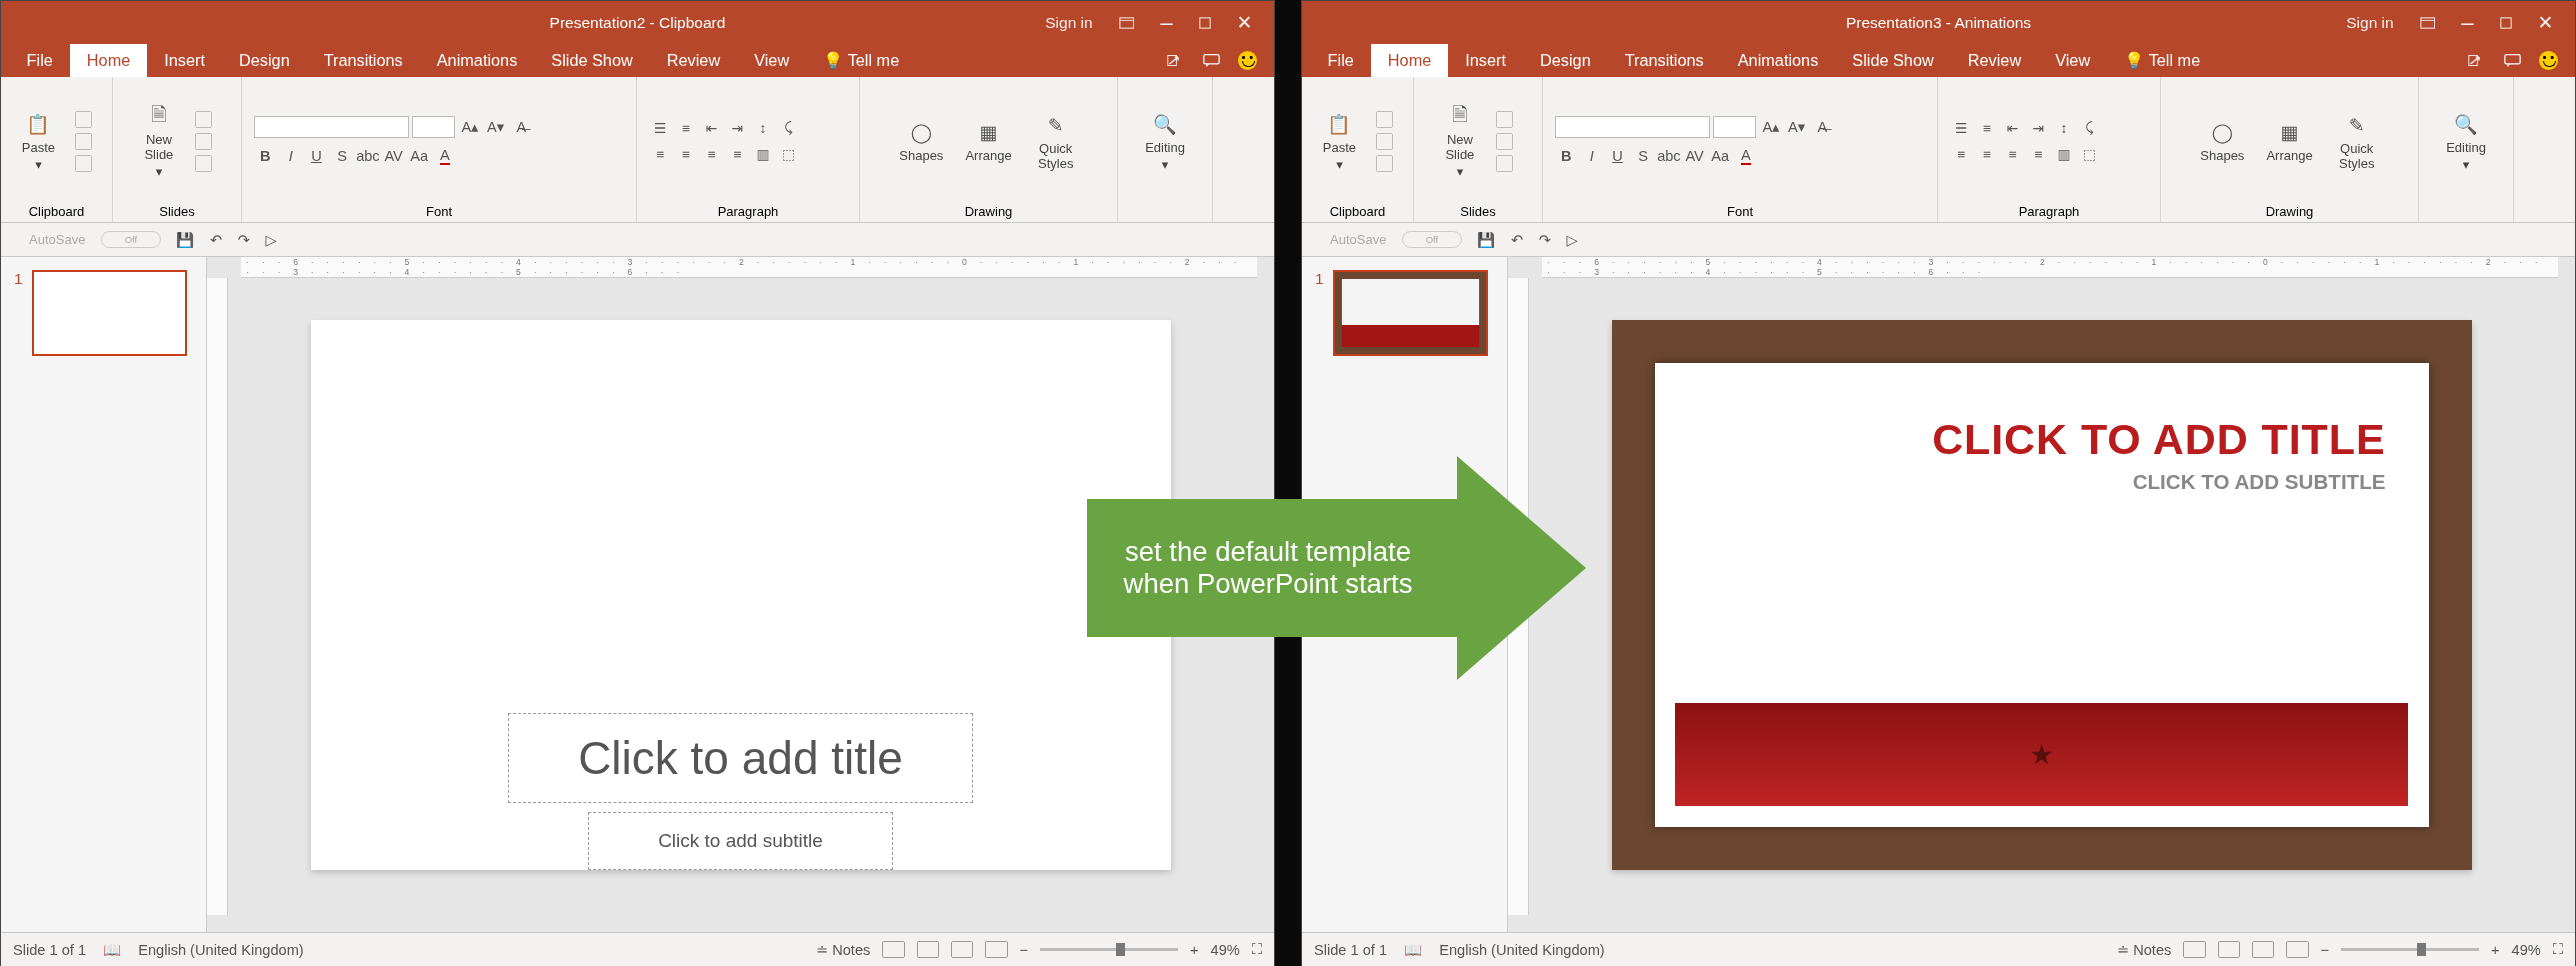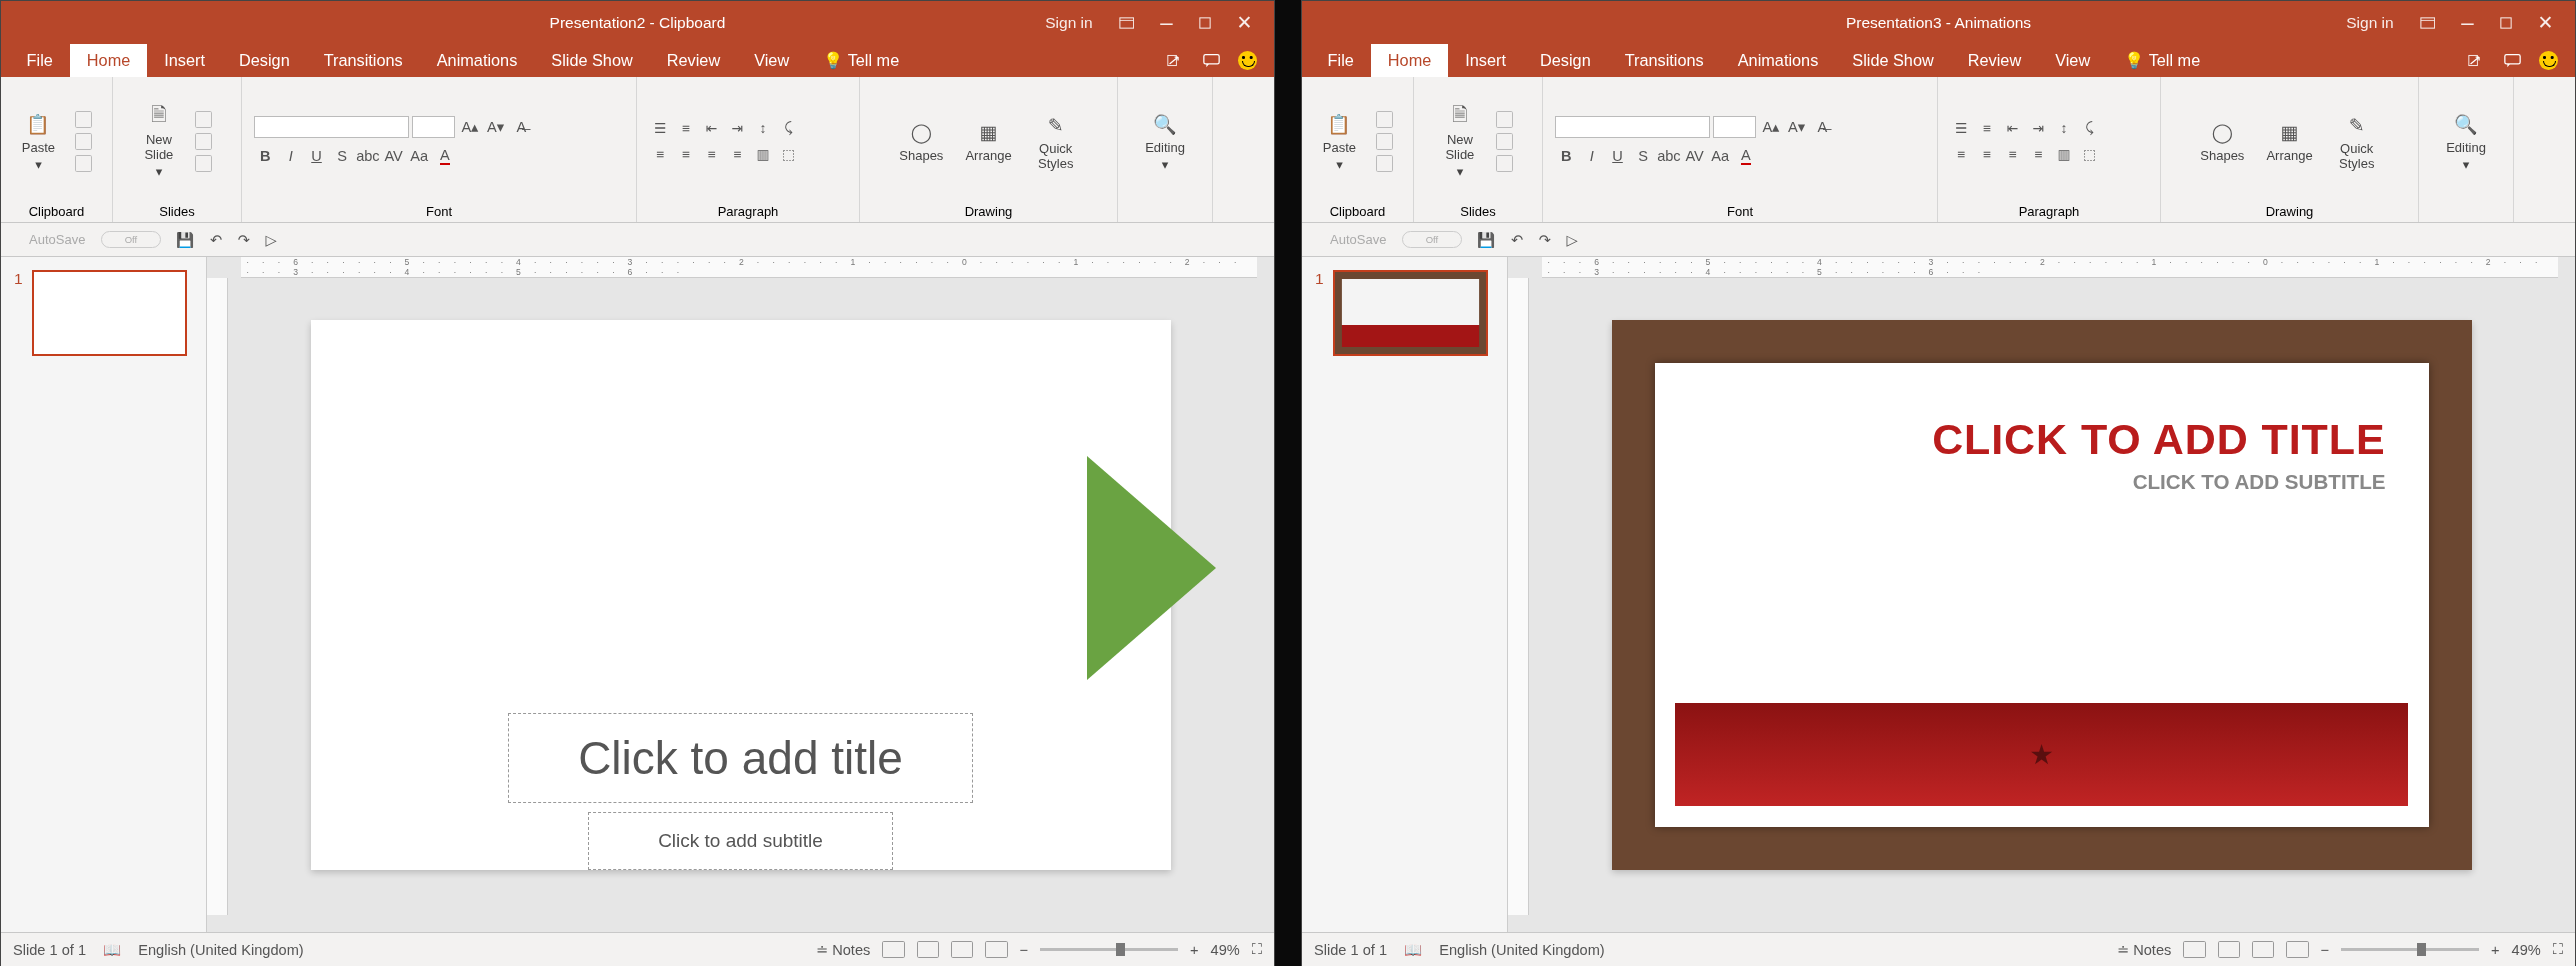--- a/index.html
+++ b/index.html
@@ -456,15 +456,21 @@
       <span>−</span>
       <div class="zoomslider"></div>
       <span>+</span>
       <span>49%</span>
       <span>⛶</span>
     </div>
   </div>
 </div>
 
 <div class="arrow-callout">
+  <div class="arrow-body">
+    <div>
+      <div>set the default template</div>
+      <div>when PowerPoint starts</div>
+    </div>
+  </div>
   <div class="arrow-head"></div>
 </div>
 
 
 </body></html>

